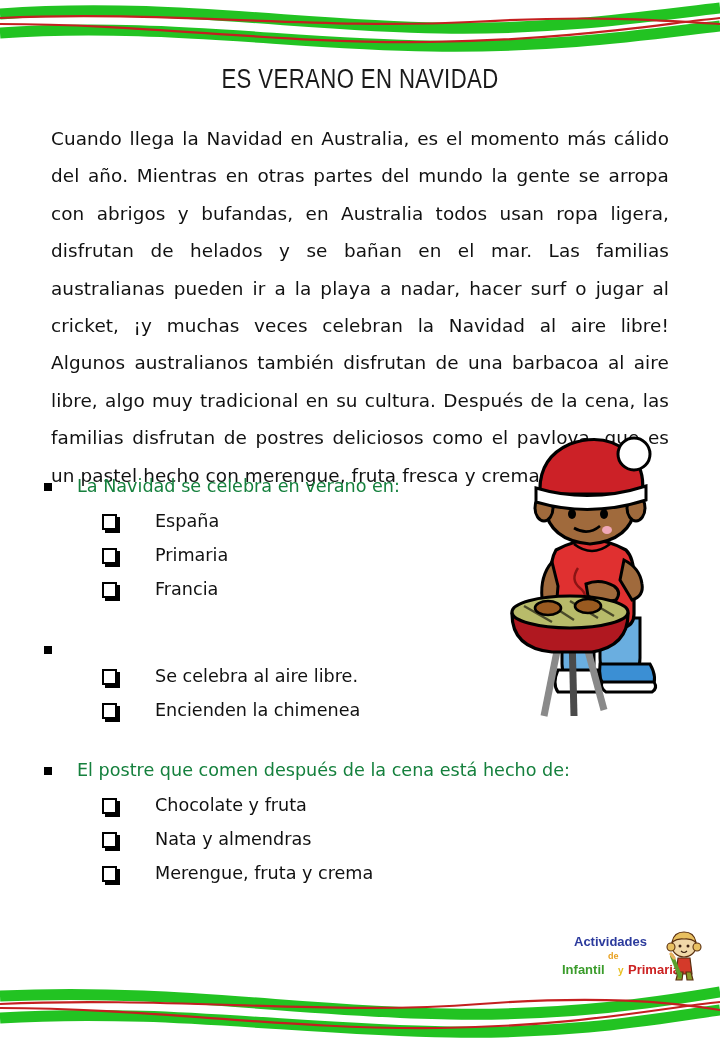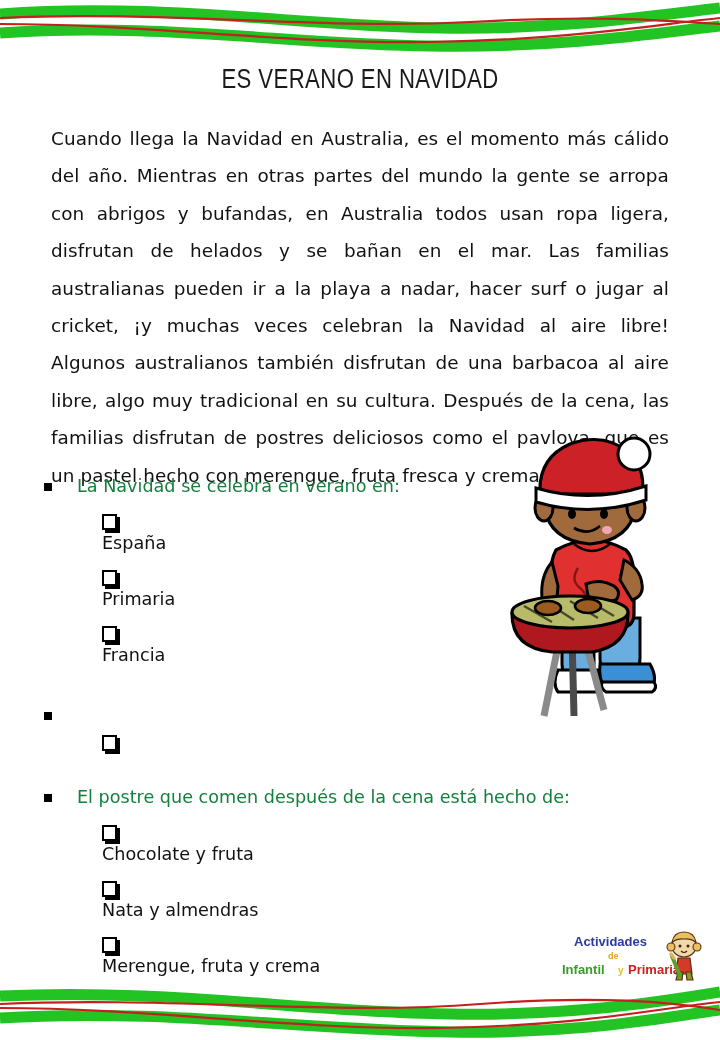--- a/index.html
+++ b/index.html
@@ -85,21 +85,20 @@
     font-size: 17.6px;
     line-height: 25px;
     color: #15803d;
   }
 
   .option-row {
     display: flex;
     align-items: flex-start;
     margin-left: 58px;
     margin-bottom: 7px;
-    flex-direction: column;
   }
   .checkbox {
     width: 15px;
     height: 16px;
     border: 2.5px solid #000000;
     background: #ffffff;
     box-shadow: 3px 3px 0 0 #000000;
     margin-top: 6px;
     margin-right: 38px;
     flex: 0 0 auto;
@@ -211,20 +210,25 @@
       <span class="option-text">Francia</span>
     </div>
   </div>
 
   <div class="question-block">
     <div class="question-row">
       <span class="bullet-square"></span>
     </div>
     <div class="option-row">
       <span class="checkbox"></span>
+      <span class="option-text">Se celebra al aire libre.</span>
+    </div>
+    <div class="option-row">
+      <span class="checkbox"></span>
+      <span class="option-text">Encienden la chimenea</span>
     </div>
   </div>
 
   <div class="question-block">
     <div class="question-row">
       <span class="bullet-square"></span>
       <span class="question-text">El postre que comen después de la cena está hecho de:</span>
     </div>
     <div class="option-row">
       <span class="checkbox"></span>

